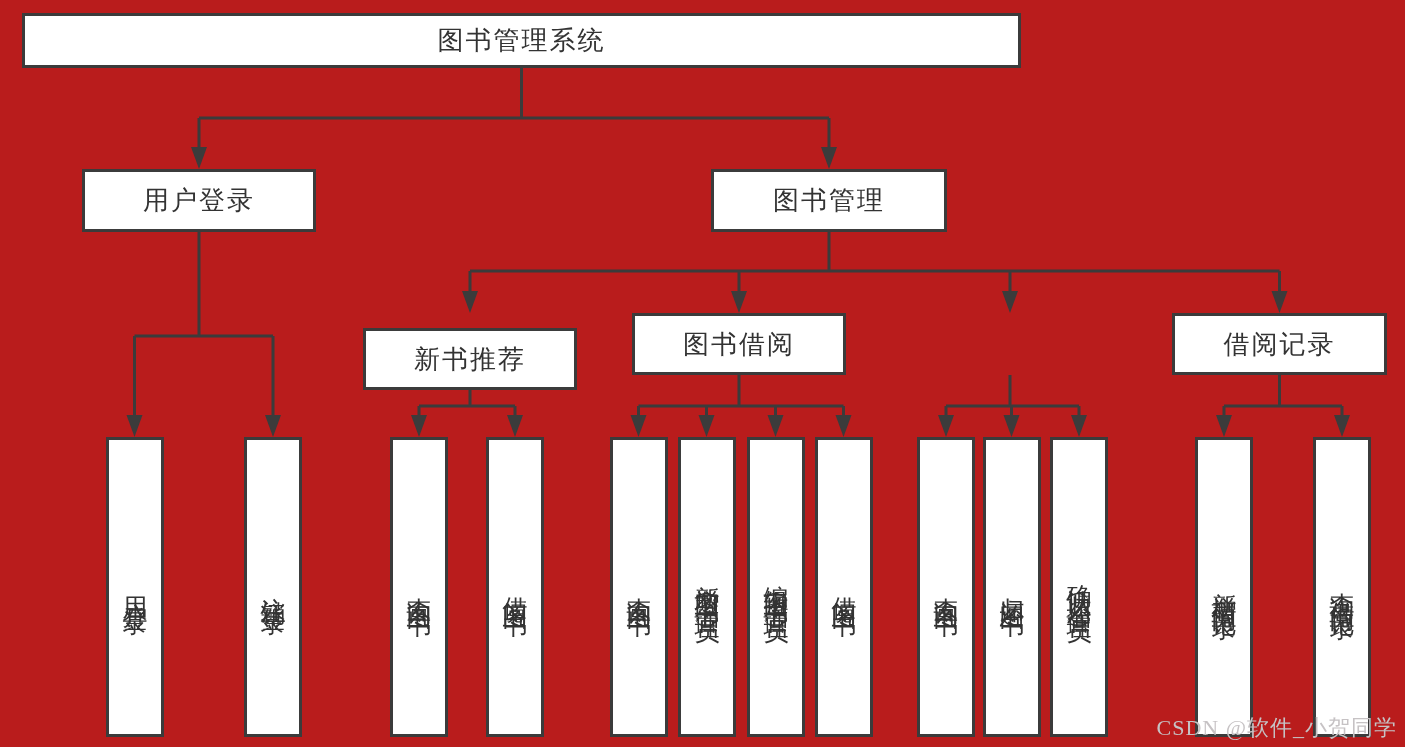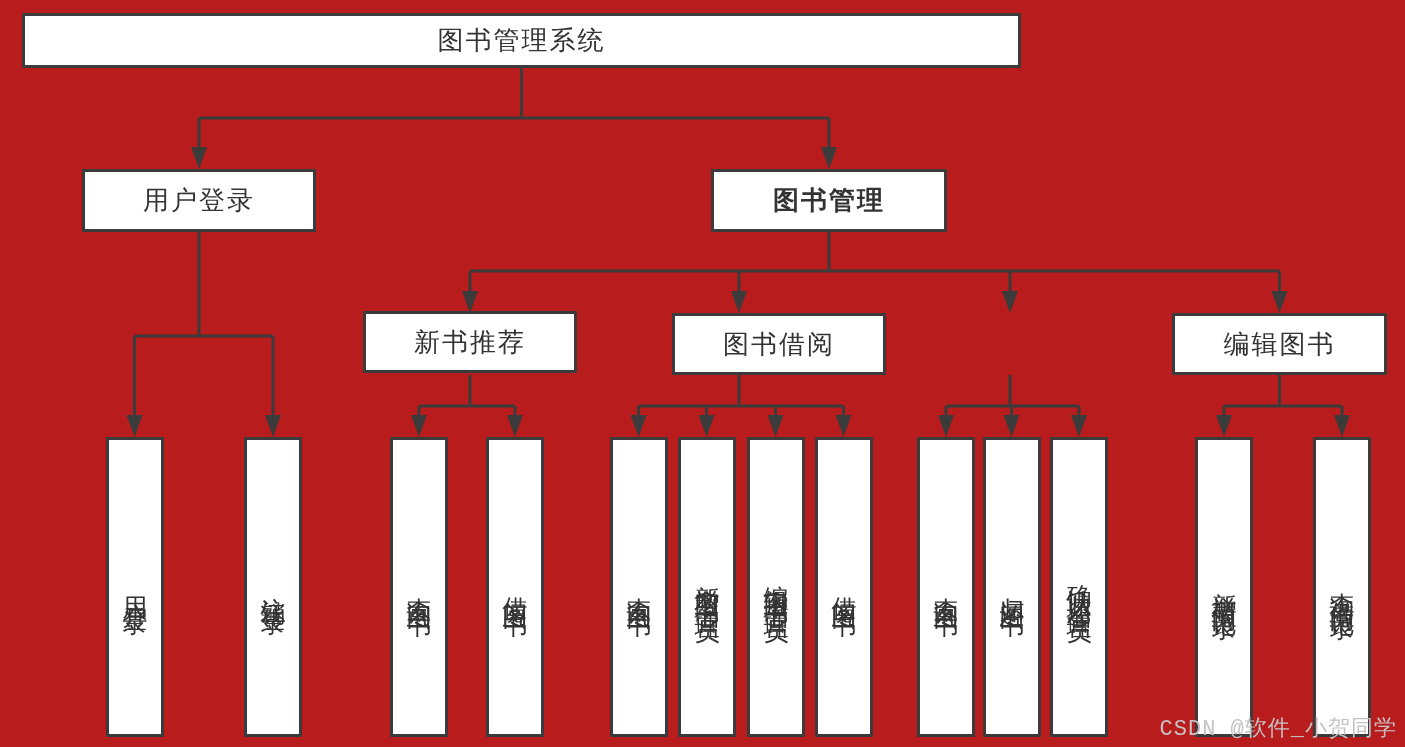--- a/index.html
+++ b/index.html
@@ -48,23 +48,23 @@
     text-orientation: mixed;
     font-size: 25px;
     letter-spacing: 5px;
     line-height: 1;
     white-space: nowrap;
     color: #333333;
   }
   
   .n-root   { left: 22px;   top: 13px;  width: 999px; height: 55px; }
   .n-login  { left: 82px;   top: 169px; width: 234px; height: 63px; }
-  .n-mgmt   { left: 711px;  top: 169px; width: 236px; height: 63px; font-weight: bold; }
-  .n-newrec { left: 363px;  top: 311px; width: 214px; height: 62px; }
-  .n-borrow { left: 632px;  top: 313px; width: 214px; height: 62px; margin-left: 40px; }
+  .n-mgmt   { left: 711px;  top: 169px; width: 236px; height: 63px; }
+  .n-newrec { left: 363px;  top: 328px; width: 214px; height: 62px; }
+  .n-borrow { left: 632px;  top: 313px; width: 214px; height: 62px; }
   .n-current{ left: 903px;  top: 313px; width: 214px; height: 62px; }
   .n-records{ left: 1172px; top: 313px; width: 215px; height: 62px; }
   
   .l-1  { left: 106px; }
   .l-2  { left: 244px; }
   .l-3  { left: 390px; }
   .l-4  { left: 486px; }
   .l-5  { left: 610px; }
   .l-6  { left: 678px; }
   .l-7  { left: 747px; }
@@ -75,21 +75,21 @@
   .l-12 { left: 1195px; }
   .l-13 { left: 1313px; }
   .watermark {
     position: absolute;
     right: 8px;
     bottom: 4px;
     font-size: 22px;
     color: #c6c2c4;
     letter-spacing: 1px;
     z-index: 3;
-    font-family: Liberation Mono, monospace;
+    font-family: Liberation Serif, serif;
     margin-top: 6px;
   }
 </style>
 </head>
 <body>
 
 <div class="stage">
 
   <svg class="connectors" viewBox="0 0 1405 747" xmlns="http://www.w3.org/2000/svg">
     <g stroke="#3b3b3b" stroke-width="3" fill="none">
@@ -142,21 +142,21 @@
     <span>图书管理</span>
   </div>
 
   <div class="node hnode n-newrec">
     <span>新书推荐</span>
   </div>
   <div class="node hnode n-borrow">
     <span>图书借阅</span>
   </div>
   <div class="node hnode n-records">
-    <span>编辑图书</span>
+    <span>借阅记录</span>
   </div>
 
   <div class="node leaf l-1">
     <span class="vtext">用户登录</span>
   </div>
   <div class="node leaf l-2">
     <span class="vtext">注销登录</span>
   </div>
 
   <div class="node leaf l-3">

